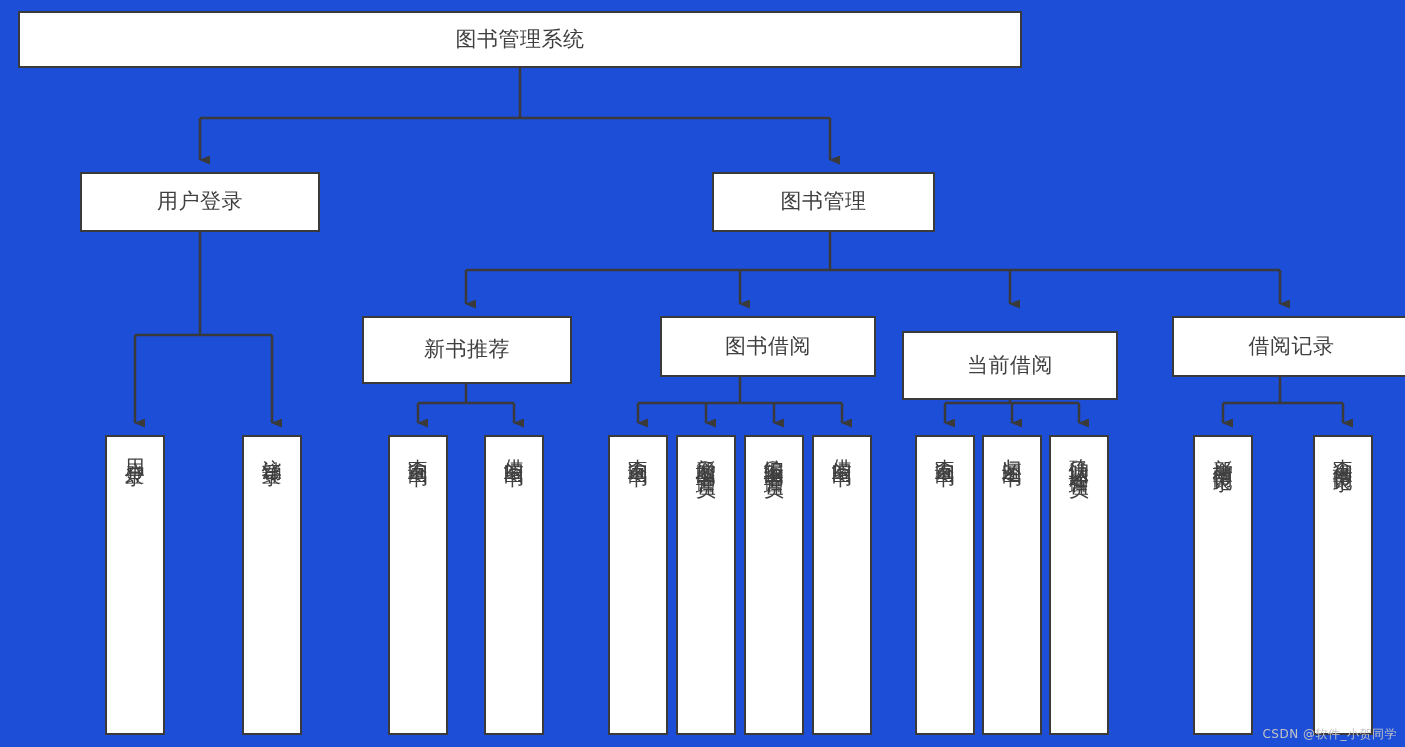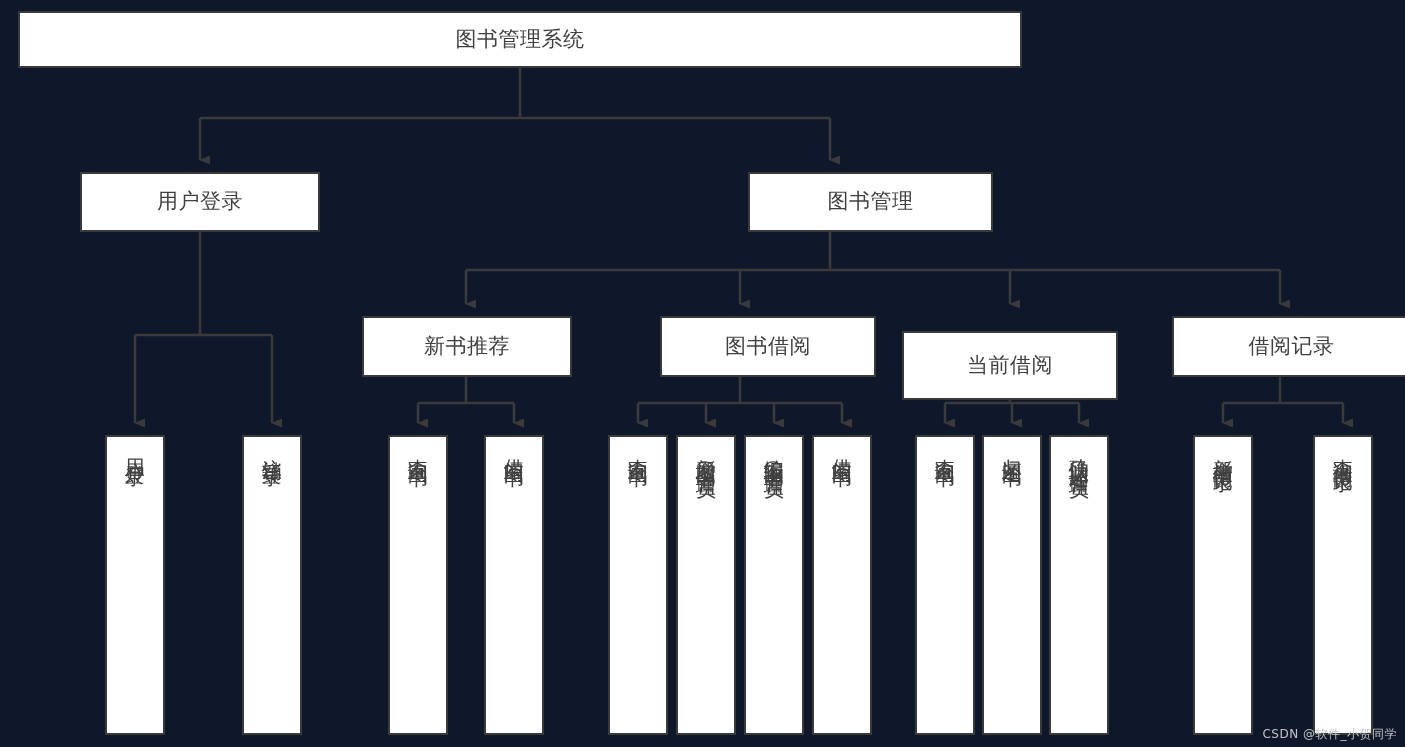--- a/index.html
+++ b/index.html
@@ -8,21 +8,21 @@
     padding: 0;
     background: #ffffff;
   }
   body {
     font-family: "DejaVu Sans", "Liberation Sans", sans-serif;
   }
   #canvas {
     position: relative;
     width: 1405px;
     height: 747px;
-    background: #0f172a;
+    background: #1d4ed8;
     overflow: hidden;
   }
   #edges {
     position: absolute;
     left: 0;
     top: 0;
     width: 1405px;
     height: 747px;
     pointer-events: none;
   }
@@ -123,25 +123,25 @@
     </g>
   </svg>
 
   <div class="node horiz" style="left:18px; top:11px; width:1004px; height:57px;">
     <span>图书管理系统</span>
   </div>
 
   <div class="node horiz" style="left:80px; top:172px; width:240px; height:60px;">
     <span>用户登录</span>
   </div>
-  <div class="node horiz" style="left:712px; top:172px; width:245px; height:60px;margin-left:36px;">
+  <div class="node horiz" style="left:712px; top:172px; width:223px; height:60px;">
     <span>图书管理</span>
   </div>
 
-  <div class="node horiz" style="left:362px; top:316px; width:210px; height:61px;">
+  <div class="node horiz" style="left:362px; top:316px; width:210px; height:68px;">
     <span>新书推荐</span>
   </div>
   <div class="node horiz" style="left:632px; top:316px; width:216px; height:61px;margin-left:28px;">
     <span>图书借阅</span>
   </div>
   <div class="node horiz" style="left:902px; top:331px; width:216px; height:69px;">
     <span>当前借阅</span>
   </div>
   <div class="node horiz" style="left:1172px; top:316px; width:239px; height:61px;text-align:center;">
     <span>借阅记录</span>

